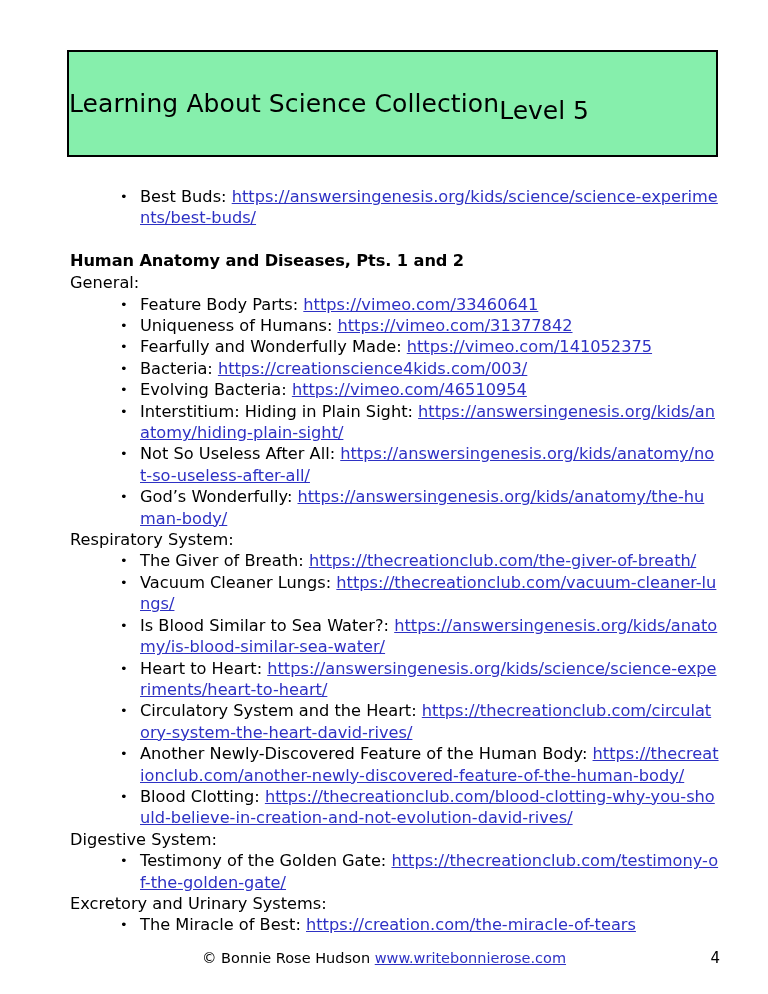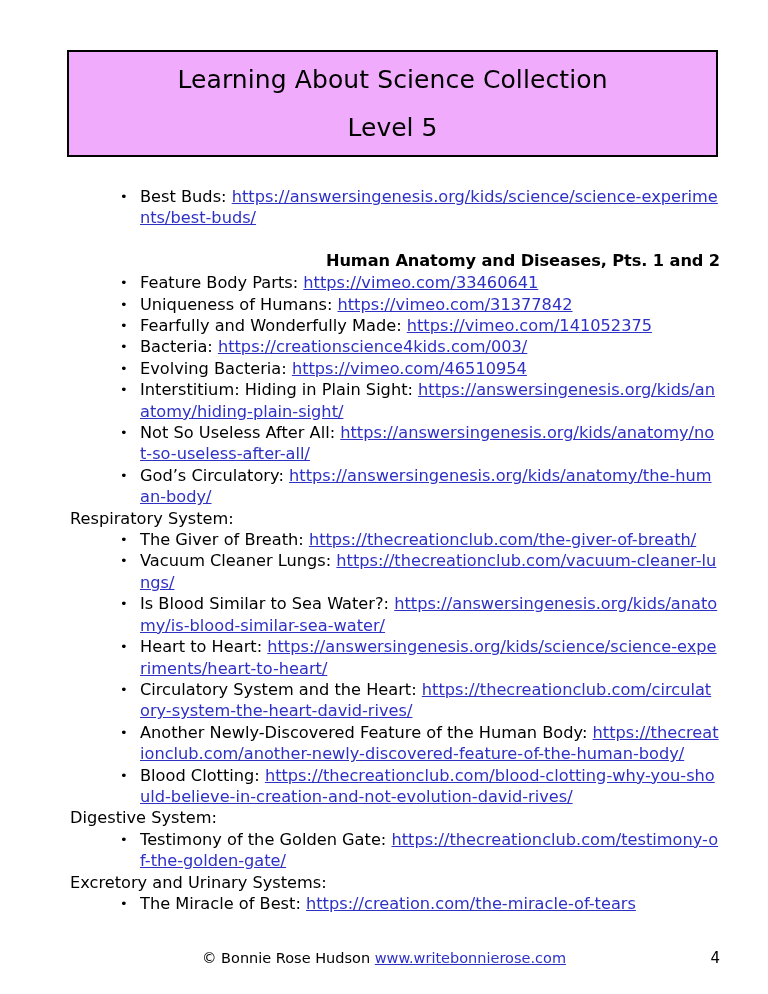--- a/index.html
+++ b/index.html
@@ -24,25 +24,25 @@
 
   
   .title-box {
     position: absolute;
     left: 67px;
     top: 50px;
     width: 651px;
     height: 107px;
     border: 2px solid #000000;
     box-sizing: border-box;
-    background: #f0abfc;
+    background: #86efac;
     display: flex;
-    flex-direction: column;
+    flex-direction: row;
     align-items: center;
-    justify-content: center;
+    justify-content: flex-start;
   }
   .title-line-1 {
     font-size: 25px;
     line-height: 34px;
     letter-spacing: 0.1px;
     white-space: nowrap;
   }
   .title-line-2 {
     font-size: 25px;
     line-height: 34px;
@@ -62,21 +62,20 @@
 
   .spacer-line {
     height: 21.4px;
   }
 
   .heading {
     font-weight: bold;
     font-size: 16.2px;
     line-height: 22px;
     letter-spacing: -0.1px;
-    text-align: right;
   }
 
   .section-label {
     font-size: 16.2px;
     line-height: 21.4px;
   }
 
   ul.bullets {
     list-style: none;
     margin: 0;
@@ -145,29 +144,30 @@
     <div class="title-line-2">Level 5</div>
   </div>
 
   <div class="content">
     <ul class="bullets" id="intro-list">
         <li><span class="marker">•</span><span class="lbl">Best Buds: </span><a class="link" href="#">https://answersingenesis.org/kids/science/science-experiments/best-buds/</a></li>
       </ul>
     <div class="spacer-line"></div>
     <div class="heading">Human Anatomy and Diseases, Pts. 1 and 2</div>
     <div id="sections-container">
+        <div class="section-label">General:</div>
         <ul class="bullets">
           <li><span class="marker">•</span><span class="lbl">Feature Body Parts: </span><a class="link" href="#">https://vimeo.com/33460641</a></li>
           <li><span class="marker">•</span><span class="lbl">Uniqueness of Humans: </span><a class="link" href="#">https://vimeo.com/31377842</a></li>
           <li><span class="marker">•</span><span class="lbl">Fearfully and Wonderfully Made: </span><a class="link" href="#">https://vimeo.com/141052375</a></li>
           <li><span class="marker">•</span><span class="lbl">Bacteria: </span><a class="link" href="#">https://creationscience4kids.com/003/</a></li>
           <li><span class="marker">•</span><span class="lbl">Evolving Bacteria: </span><a class="link" href="#">https://vimeo.com/46510954</a></li>
           <li><span class="marker">•</span><span class="lbl">Interstitium: Hiding in Plain Sight: </span><a class="link" href="#">https://answersingenesis.org/kids/anatomy/hiding-plain-sight/</a></li>
           <li><span class="marker">•</span><span class="lbl">Not So Useless After All: </span><a class="link" href="#">https://answersingenesis.org/kids/anatomy/not-so-useless-after-all/</a></li>
-          <li><span class="marker">•</span><span class="lbl">God’s Circulatory: </span><a class="link" href="#">https://answersingenesis.org/kids/anatomy/the-human-body/</a></li>
+          <li><span class="marker">•</span><span class="lbl">God’s Wonderfully: </span><a class="link" href="#">https://answersingenesis.org/kids/anatomy/the-human-body/</a></li>
         </ul>
         <div class="section-label">Respiratory System:</div>
         <ul class="bullets">
           <li><span class="marker">•</span><span class="lbl">The Giver of Breath: </span><a class="link" href="#">https://thecreationclub.com/the-giver-of-breath/</a></li>
           <li><span class="marker">•</span><span class="lbl">Vacuum Cleaner Lungs: </span><a class="link" href="#">https://thecreationclub.com/vacuum-cleaner-lungs/</a></li>
         </ul>
         <ul class="bullets">
           <li><span class="marker">•</span><span class="lbl">Is Blood Similar to Sea Water?: </span><a class="link" href="#">https://answersingenesis.org/kids/anatomy/is-blood-similar-sea-water/</a></li>
           <li><span class="marker">•</span><span class="lbl">Heart to Heart: </span><a class="link" href="#">https://answersingenesis.org/kids/science/science-experiments/heart-to-heart/</a></li>
           <li><span class="marker">•</span><span class="lbl">Circulatory System and the Heart: </span><a class="link" href="#">https://thecreationclub.com/circulatory-system-the-heart-david-rives/</a></li>

